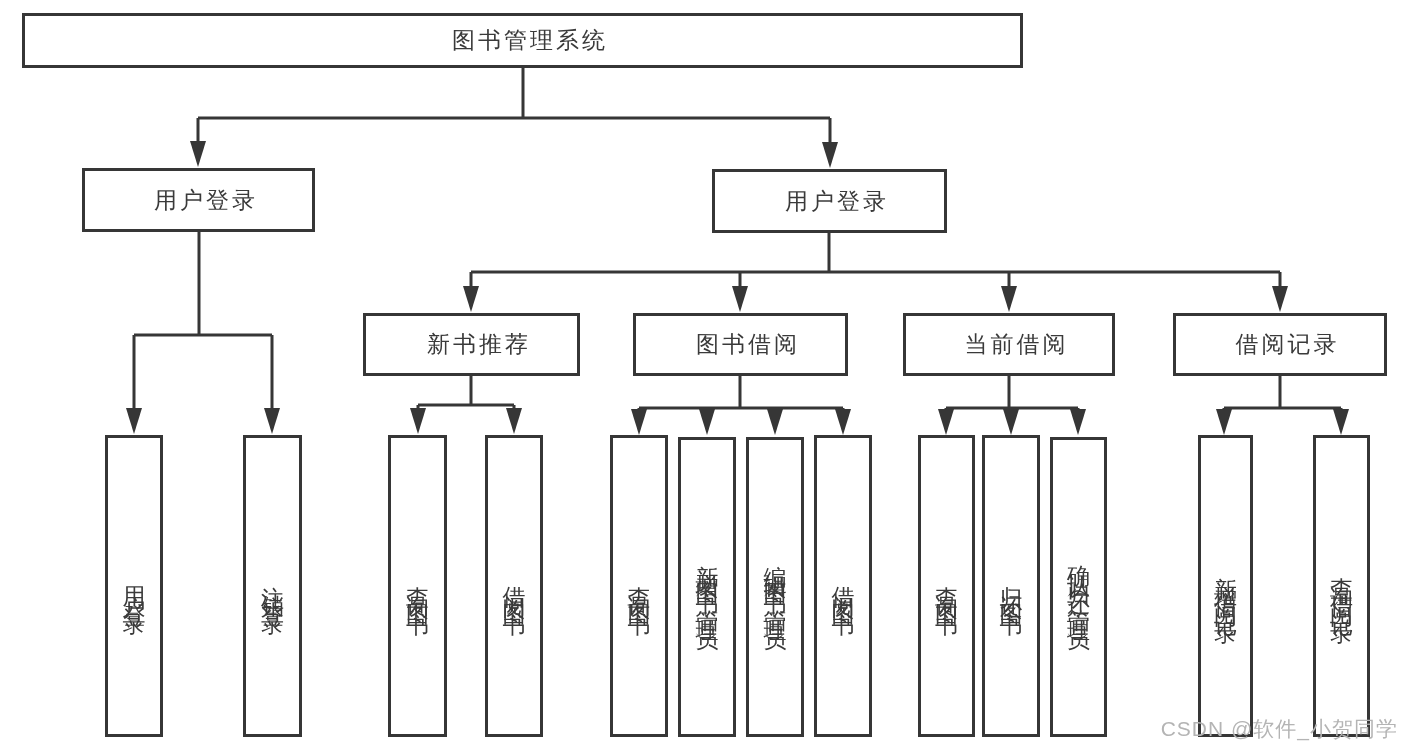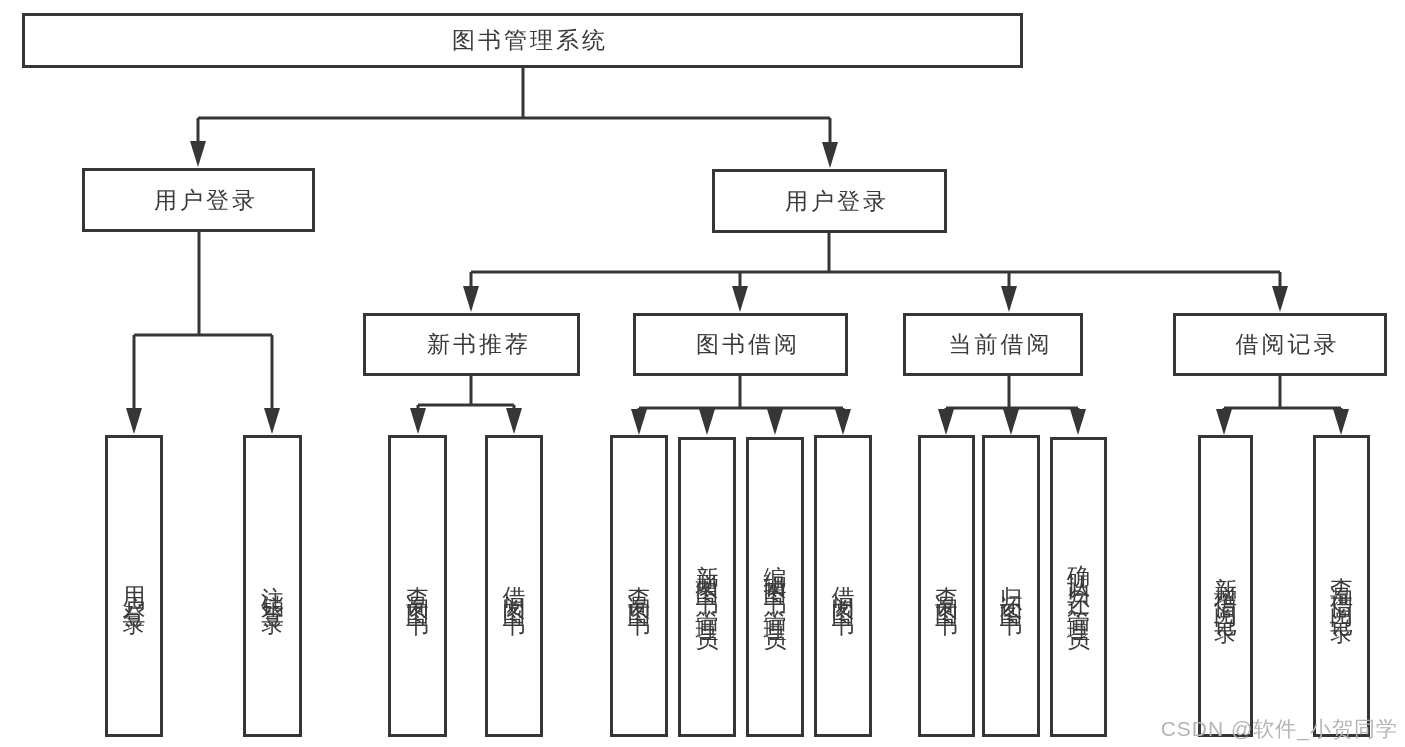--- a/index.html
+++ b/index.html
@@ -81,21 +81,21 @@
   <div class="hbox" style="left:712px;top:169px;width:235px;height:64px;">
     <span>用户登录</span>
   </div>
 
   <div class="hbox" style="left:633px;top:313px;width:215px;height:63px;">
     <span>图书借阅</span>
   </div>
   <div class="hbox" style="left:363px;top:313px;width:217px;height:63px;">
     <span>新书推荐</span>
   </div>
-  <div class="hbox" style="left:903px;top:313px;width:180px;height:63px;">
+  <div class="hbox" style="left:903px;top:313px;width:212px;height:63px;">
     <span>当前借阅</span>
   </div>
   <div class="hbox" style="left:1173px;top:313px;width:214px;height:63px;">
     <span>借阅记录</span>
   </div>
 
   <div class="vbox" style="left:105px;top:435px;width:58px;height:302px;">
     <span>用户登录</span>
   </div>
   <div class="vbox" style="left:243px;top:435px;width:59px;height:302px;">

